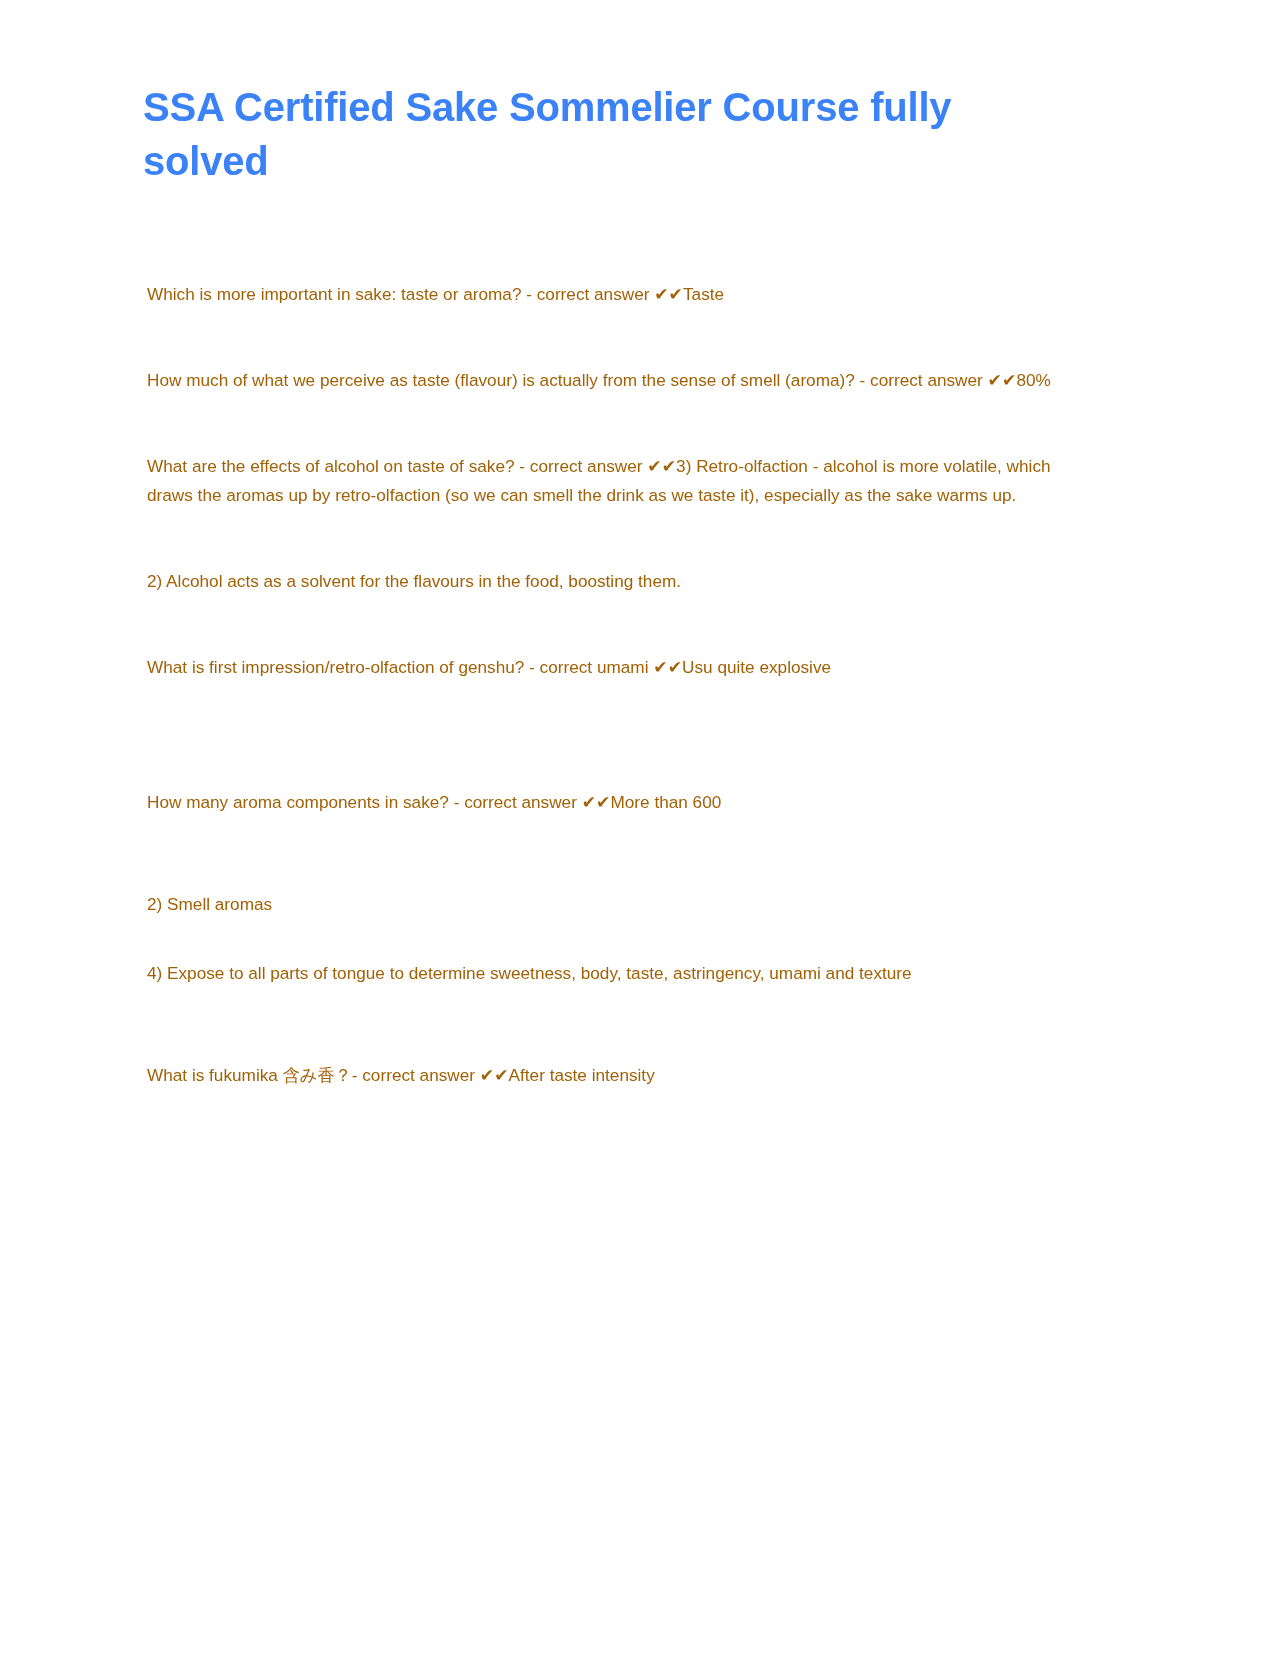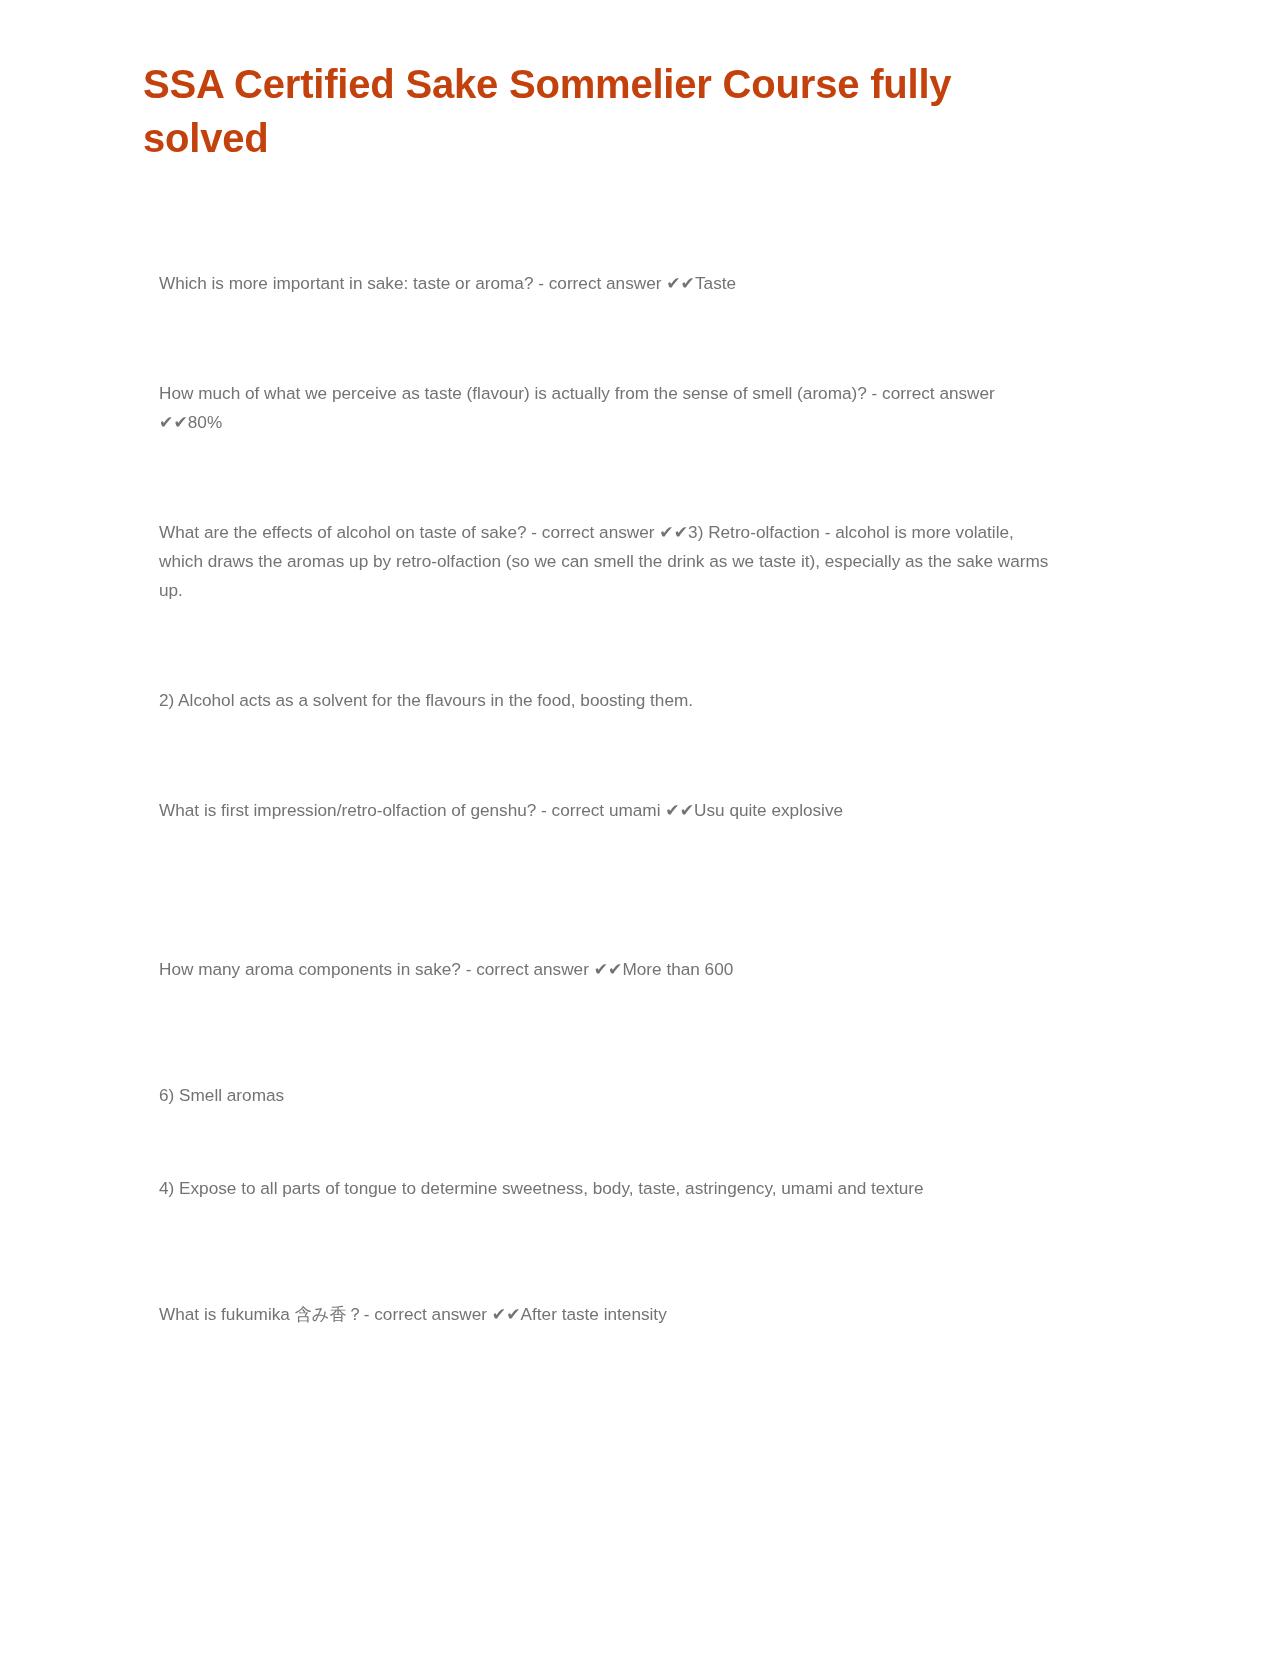--- a/index.html
+++ b/index.html
@@ -25,31 +25,31 @@
   .content {
     position: absolute;
     left: 143px;
     top: 0;
     width: 925px;
   }
   .doc-title {
     font-size: 40px;
     line-height: 54px;
     font-weight: bold;
-    color: #c2410c;
+    color: #3b82f6;
     letter-spacing: -0.2px;
     margin: 0;
-    padding-top: 57px;
+    padding-top: 80px;
     max-width: 880px;
   }
   .body-block {
     font-size: 17.2px;
     line-height: 29px;
-    color: #737373;
-    margin: 16px;
+    color: #a16207;
+    margin: 4px;
     font-weight: normal;
   }
   
   .gap-lg { height: 49px; }
   .gap-sm { height: 16px; }
   .first-gap { height: 88px; }
 </style>
 </head>
 <body>
 
@@ -83,21 +83,21 @@
 
     <div class="gap-lg"></div>
 
     <p class="body-block">How many aroma components in sake? - correct answer ✔✔More than 600</p>
 
     <div class="gap-lg"></div>
 
 
     <div class="gap-sm"></div>
 
-    <p class="body-block">6) Smell aromas</p>
+    <p class="body-block">2) Smell aromas</p>
 
     <div class="gap-sm"></div>
 
 
     <div class="gap-sm"></div>
 
     <p class="body-block">4) Expose to all parts of tongue to determine sweetness, body, taste, astringency, umami and texture</p>
 
     <div class="gap-sm"></div>
 

